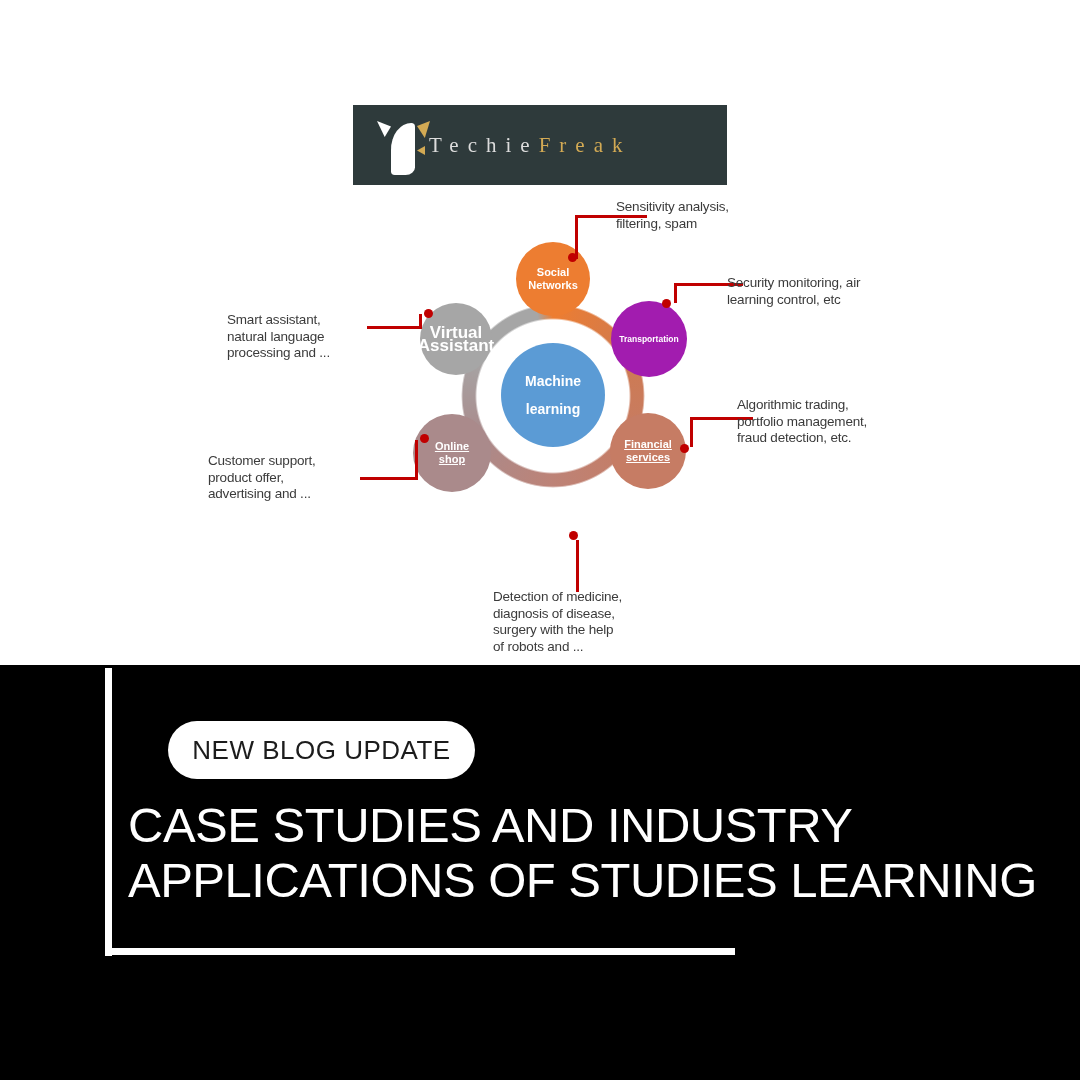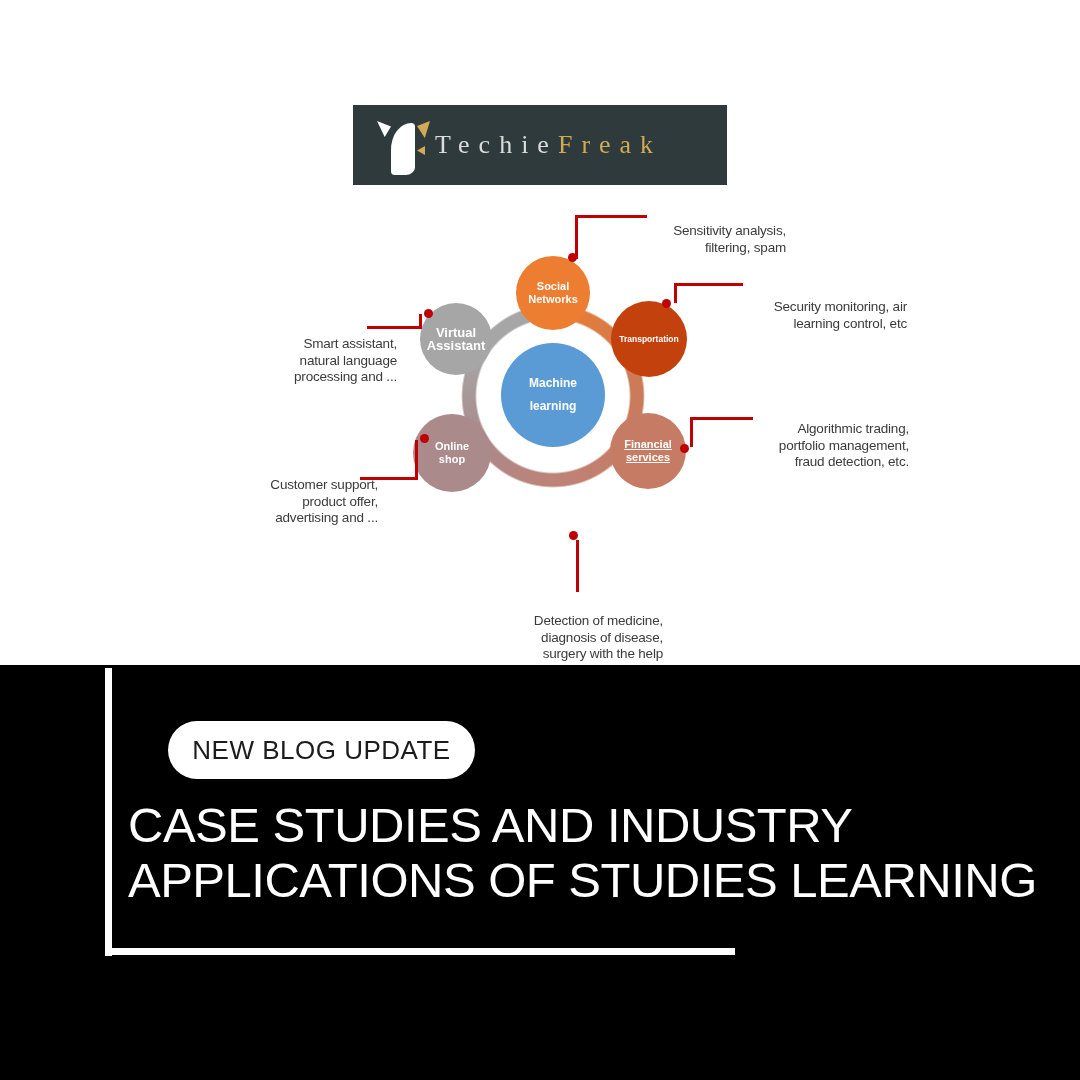--- a/index.html
+++ b/index.html
@@ -27,54 +27,54 @@
   }
   .mono-wedge-gold {
     position: absolute; left: 42px; top: 8px; width: 13px; height: 17px;
     background: #d3aa54; clip-path: polygon(0 30%, 100% 0, 60% 100%);
   }
   .mono-tick-gold {
     position: absolute; left: 42px; top: 33px; width: 8px; height: 9px;
     background: #d3aa54; clip-path: polygon(0 50%, 100% 0, 100% 100%);
   }
   .brand-text {
-    font-family: "Liberation Serif", serif; font-size: 26px; letter-spacing: 9px;
-    margin-left: 8px; white-space: nowrap; font-weight: 500;
+    font-family: "Liberation Serif", serif; font-size: 21px; letter-spacing: 9px;
+    margin-left: 2px; white-space: nowrap; font-weight: 500;
   }
   .brand-first { color: #dcdcdc; }
   .brand-second { color: #d3aa54; }
 
   
   .ring {
     position: absolute; left: 461px; top: 304px; width: 184px; height: 184px;
     border-radius: 50%;
     background: conic-gradient(from 0deg,
       #ed7d31 0deg, #cf7a50 60deg, #c67c64 120deg, #bd8377 180deg,
       #aa8a8b 240deg, #a6a6a6 300deg, #a6a6a6 349deg, #ed7d31 360deg);
     -webkit-mask: radial-gradient(circle closest-side, transparent 76px, #000 78px, #000 90px, transparent 92px);
             mask: radial-gradient(circle closest-side, transparent 76px, #000 78px, #000 90px, transparent 92px);
   }
 
   
   .node {
     position: absolute; border-radius: 50%; display: flex; align-items: center; justify-content: center;
     color: #fff; font-weight: bold; text-align: center; white-space: pre-line;
   }
-  .node-center { left: 501px; top: 343px; width: 104px; height: 104px; font-size: 12px; line-height: 23px; text-align: center; }
-  .node-sn  { left: 516px; top: 256px; width: 74px; height: 74px; font-size: 11px; line-height: 13px; }
+  .node-center { left: 501px; top: 343px; width: 104px; height: 104px; font-size: 14px; line-height: 28px; text-align: center; }
+  .node-sn  { left: 516px; top: 242px; width: 74px; height: 74px; font-size: 11px; line-height: 13px; }
   .node-tr  { left: 611px; top: 301px; width: 76px; height: 76px; font-size: 8.5px; line-height: 10px; }
   .node-fs  { left: 610px; top: 413px; width: 76px; height: 76px; font-size: 11px; line-height: 13px; }
   .node-hc  { left: 514px; top: 470px; width: 78px; height: 78px; font-size: 11px; line-height: 13px; }
   .node-os  { left: 413px; top: 414px; width: 78px; height: 78px; font-size: 11px; line-height: 13px; }
-  .node-va  { left: 420px; top: 303px; width: 72px; height: 72px; font-size: 13px; line-height: 13px; }
+  .node-va  { left: 420px; top: 303px; width: 72px; height: 72px; font-size: 17px; line-height: 13px; }
 
   
   .annotation {
     position: absolute; color: #3b3b3b; font-size: 13.5px; line-height: 16.5px;
-    text-align: right; white-space: pre-line; letter-spacing: -0.2px; margin-top: 24px;
+    text-align: left; white-space: pre-line; letter-spacing: -0.2px;
   }
   .ann-sn { left: 616px; top: 199px; width: 170px; }
   .ann-tr { left: 727px; top: 275px; width: 180px; }
   .ann-fs { left: 737px; top: 397px; width: 172px; }
   .ann-hc { left: 493px; top: 589px; width: 170px; }
   .ann-os { left: 208px; top: 453px; width: 170px; }
   .ann-va { left: 227px; top: 312px; width: 170px; }
 
   
   .cline { position: absolute; background: #c00000; }
@@ -122,28 +122,28 @@
 
     <div class="node node-center" style="background: rgb(91, 155, 213);">
       <span>Machine
 learning</span>
     </div>
 
     <div class="node node-sn" style="background: rgb(237, 125, 49);">
       <span>Social
 Networks</span>
     </div>
-    <div class="node node-tr" style="background: #c2410c;">
+    <div class="node node-tr" style="background: #a21caf;">
       <span>Transportation</span>
     </div>
     <div class="node node-fs" style="background: rgb(198, 124, 100); text-decoration: underline;">
       <span>Financial
 services</span>
     </div>
-    <div class="node node-os" style="background: rgb(170, 138, 139);">
+    <div class="node node-os" style="background: rgb(170, 138, 139); text-decoration: underline;">
       <span>Online
 shop</span>
     </div>
     <div class="node node-va" style="background: rgb(166, 166, 166);">
       <span>Virtual
 Assistant</span>
     </div>
 
     <div class="cline" style="left:577px; top:215px; width:70px; height:3px;"></div>
     <div class="cline" style="left:575px; top:215px; width:3px; height:44px;"></div>

